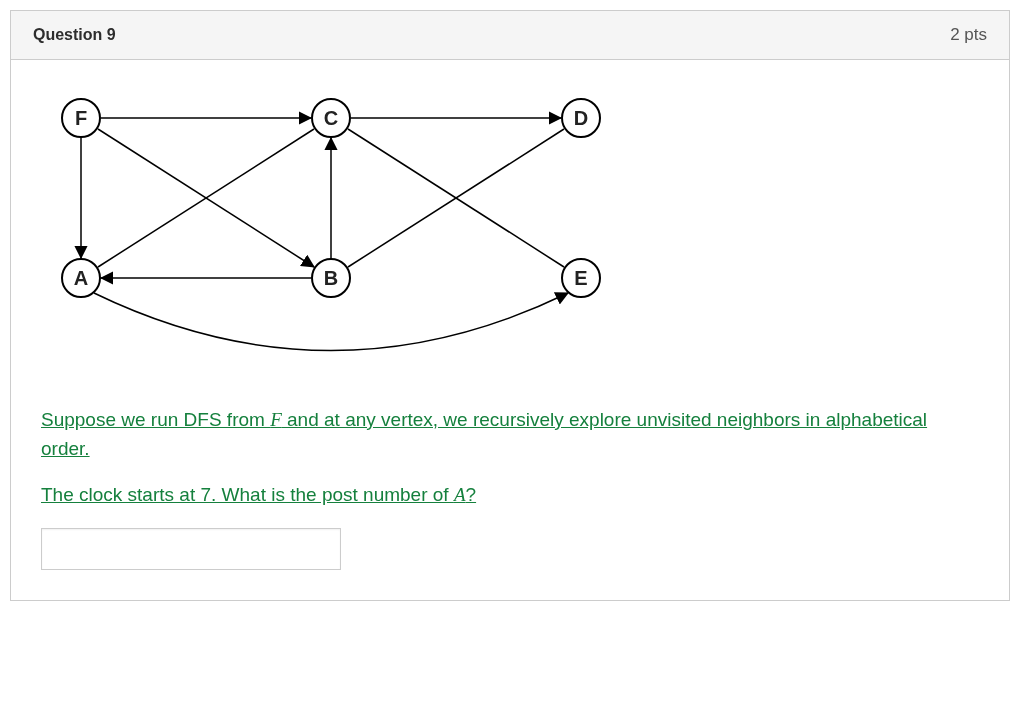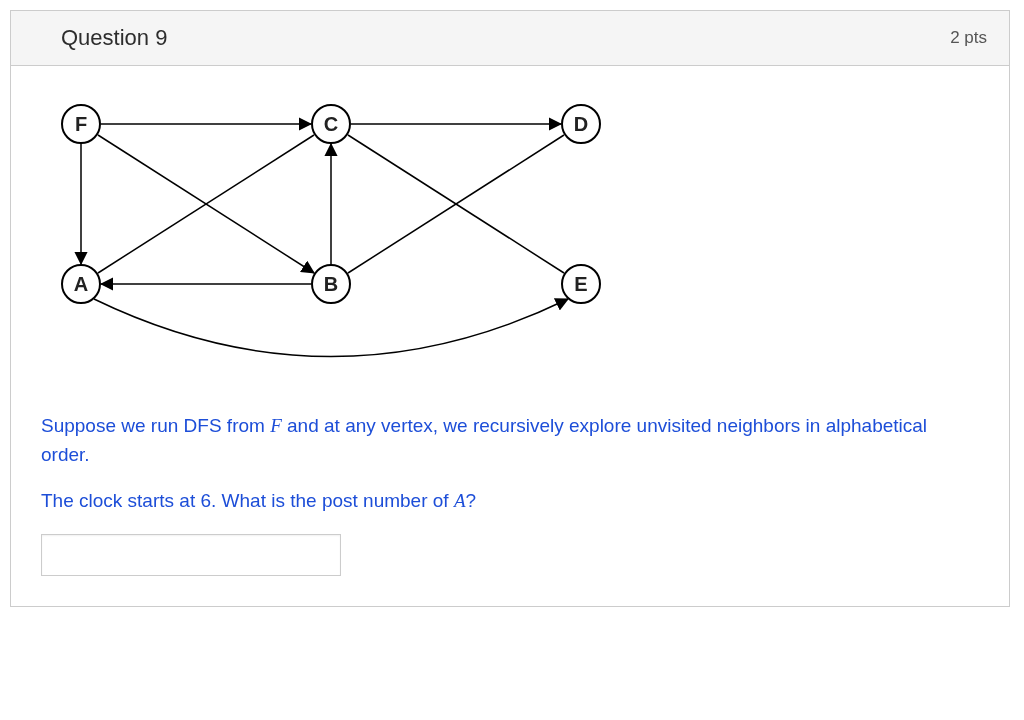--- a/index.html
+++ b/index.html
@@ -17,24 +17,23 @@
   }
   .question-header {
     display: flex;
     justify-content: space-between;
     align-items: center;
     background: #f5f5f5;
     border-bottom: 1px solid #ccc;
     padding: 14px 22px;
   }
   .question-title {
-    font-size: 22px;
-    font-weight: 400;
+    font-size: 16px;
+    font-weight: 700;
     color: #2d2d2d;
-    margin-left: 28px;
   }
   .question-pts {
     font-size: 17px;
     color: #555;
   }
   .question-body {
     padding: 18px 30px 30px 30px;
   }
   .graph-wrap {
     position: relative;
@@ -55,22 +54,23 @@
     display: flex;
     align-items: center;
     justify-content: center;
     font-size: 20px;
     font-weight: 700;
     box-sizing: border-box;
   }
   .qtext {
     font-size: 19px;
     line-height: 1.5;
-    color: #1d4ed8;
+    color: #15803d;
     margin-top: 8px;
+    text-decoration: underline;
   }
   .qtext p { margin: 0 0 18px 0; }
   .mathit { font-family: "Times New Roman", Times, serif; font-style: italic; }
   .answer-input {
     width: 300px;
     height: 42px;
     border: 1px solid #ccc;
     background: #fff;
     box-shadow: inset 0 1px 2px rgba(0,0,0,0.06);
     font-size: 16px;
@@ -138,20 +138,20 @@
       <div class="node" style="left:520px; top:180px;">
           <span>E</span>
         </div>
     </div>
 
     <div class="qtext">
       <p>
         <span>Suppose we run DFS from </span><span class="mathit">F</span><span> and at any vertex, we recursively explore unvisited neighbors in alphabetical order.</span>
       </p>
       <p>
-        <span>The clock starts at 6. What is the post number of </span><span class="mathit">A</span><span>?</span>
+        <span>The clock starts at 7. What is the post number of </span><span class="mathit">A</span><span>?</span>
       </p>
     </div>
 
     <input type="text" class="answer-input" value="" style="">
   </div>
 
 </div>
 
 </body></html>

